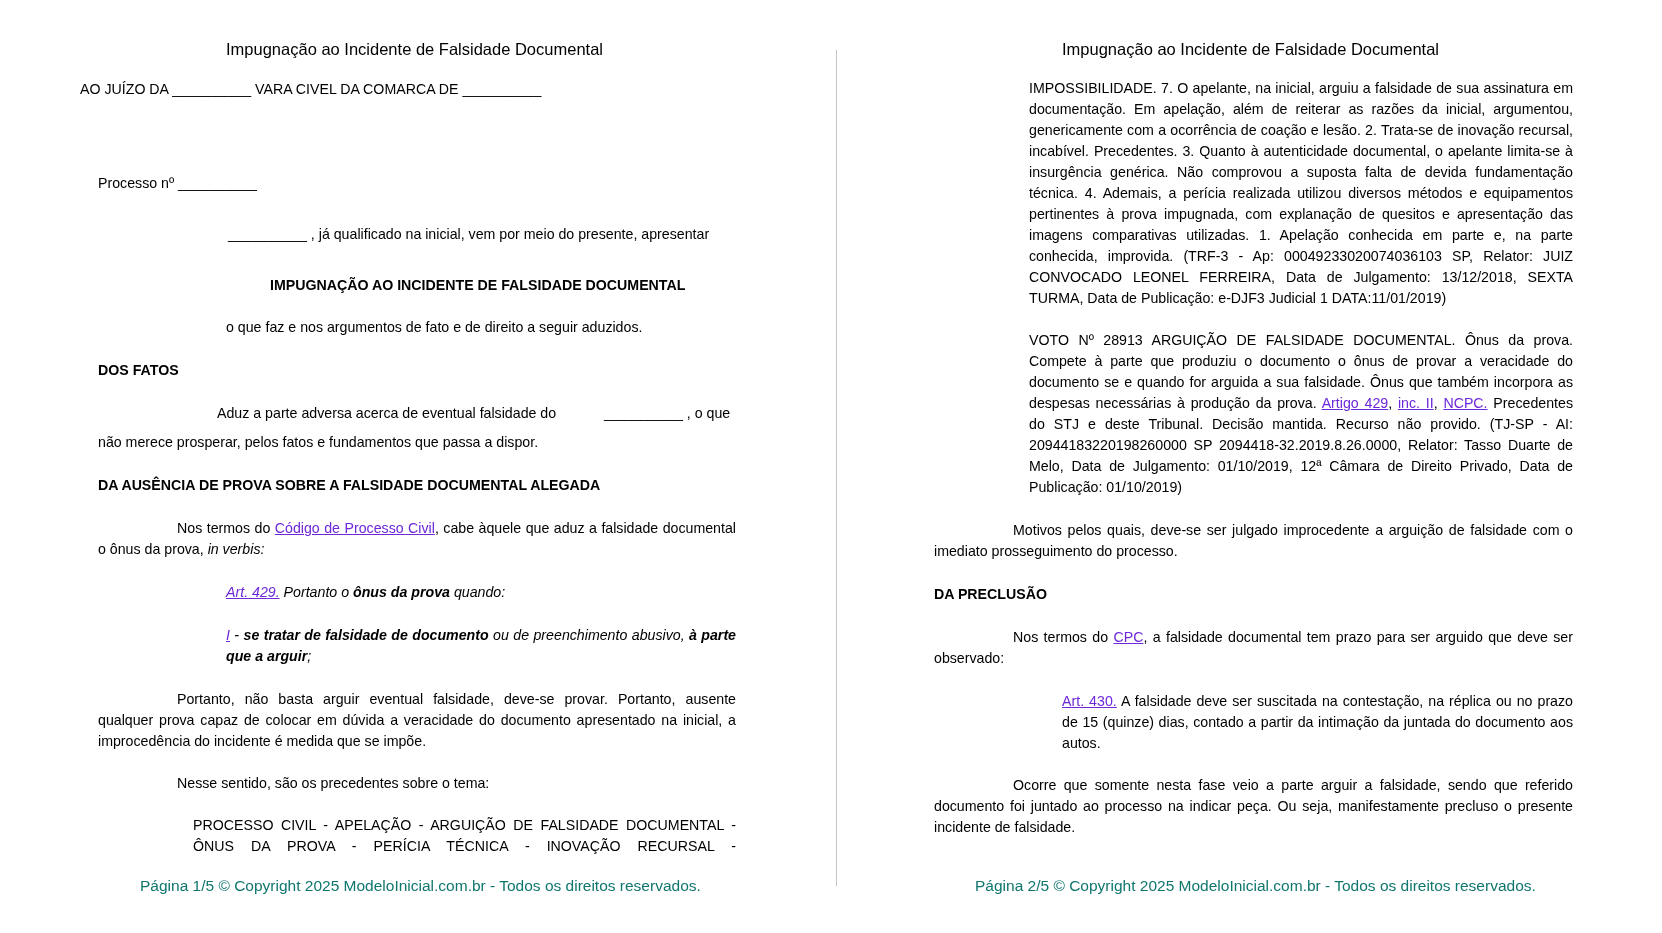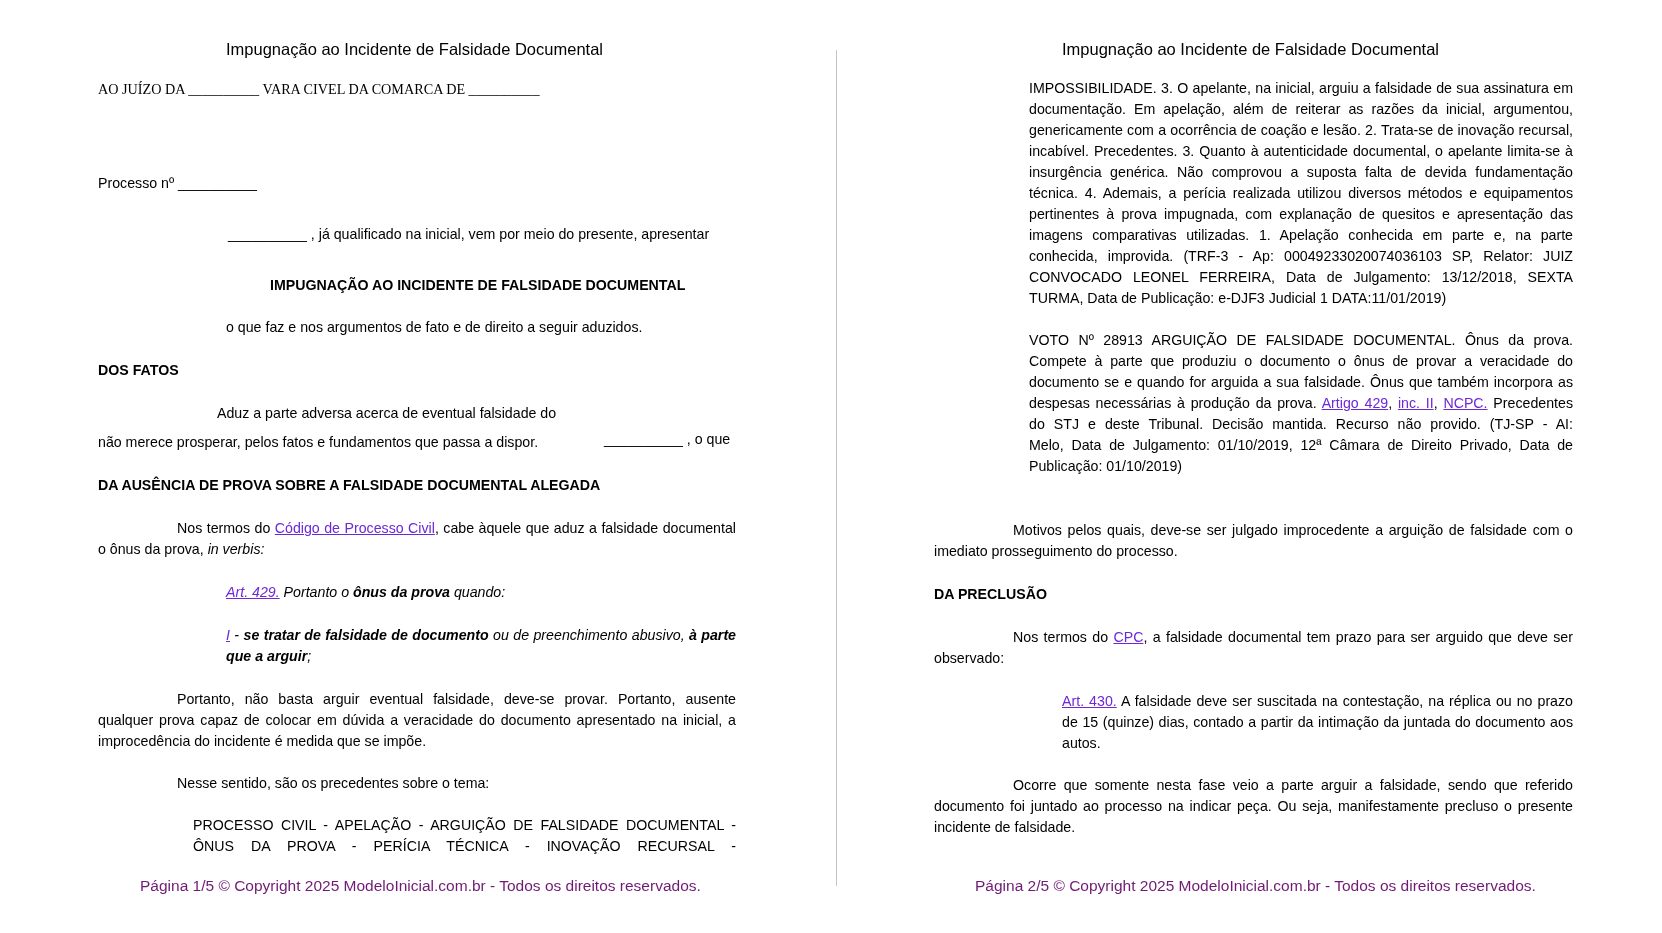--- a/index.html
+++ b/index.html
@@ -3,44 +3,44 @@
 <meta charset="utf-8">
 <style>
   html, body { margin:0; padding:0; background:#ffffff; }
   body { width:1662px; height:933px; position:relative; overflow:hidden;
          font-family:"Liberation Sans", sans-serif; color:#000; }
   .page { position:absolute; top:0; height:716px; }
   #page1 { left:0; width:836px; }
   #page2 { left:837px; width:825px; }
   .divider { position:absolute; left:836px; top:50px; width:1px; height:836px; background:#c4c4c4; }
   .hdr { position:absolute; top:40px; font-size:16.5px; text-align:center; white-space:nowrap; }
-  .ftr { position:absolute; top:877px; font-size:15.5px; white-space:nowrap; color:#701a75; }
+  .ftr { position:absolute; top:877px; font-size:15.5px; white-space:nowrap; color:#0f766e; }
   .t { position:absolute; font-size:14.2px; line-height:21px; white-space:nowrap; }
   .j { position:absolute; font-size:14.2px; line-height:21px; text-align:justify; }
   .j span.line { display:block; text-align:justify; text-align-last:justify; }
   .j span.last { display:block; text-align:left; }
   .b { font-weight:bold; }
   .i { font-style:italic; }
   a, .lnk { color:#6d28d9; text-decoration:underline; }
 </style>
 </head>
 <body>
 
 <div id="page1" class="page">
   <div class="hdr" style="left:226px;">Impugnação ao Incidente de Falsidade Documental</div>
 
-  <div class="t" style="left:98px; top:79px;font-family:Liberation Serif, serif;">AO JUÍZO DA  __________  VARA CIVEL DA COMARCA DE  __________</div>
+  <div class="t" style="left:80px; top:79px;">AO JUÍZO DA  __________  VARA CIVEL DA COMARCA DE  __________</div>
   <div class="t" style="left:98px; top:173px;">Processo nº  __________</div>
   <div class="t" style="left:228px; top:224px;">__________ , já qualificado na inicial, vem por meio do presente, apresentar</div>
   <div class="t b" style="left:270px; top:275px;">IMPUGNAÇÃO AO INCIDENTE DE FALSIDADE DOCUMENTAL</div>
   <div class="t" style="left:226px; top:317px;">o que faz e nos argumentos de fato e de direito a seguir aduzidos.</div>
 
   <div class="t b" style="left:98px; top:360px;">DOS FATOS</div>
   <div class="t" style="left:177px; top:403px;margin-left:40px;">Aduz a parte adversa acerca de eventual falsidade do</div>
-  <div class="t" style="left:604px; top:403px;margin-top:26px;">__________ , o que</div>
+  <div class="t" style="left:604px; top:403px;">__________ , o que</div>
   <div class="t" style="left:98px; top:432px;">não merece prosperar, pelos fatos e fundamentos que passa a dispor.</div>
 
   <div class="t b" style="left:98px; top:475px;">DA AUSÊNCIA DE PROVA SOBRE A FALSIDADE DOCUMENTAL ALEGADA</div>
 
   <div class="j" style="left:98px; top:518px; width:638px;">
     <span class="line" style="padding-left:79px;"><span>Nos termos do </span><a>Código de Processo Civil</a><span>, cabe àquele que aduz a falsidade documental</span></span>
     <span class="last"><span>o ônus da prova, </span><span class="i">in verbis:</span></span>
   </div>
 
   <div class="t i" style="left:226px; top:582px;">
@@ -67,39 +67,40 @@
 
   <div class="ftr" style="left:140px;">Página 1/5 © Copyright 2025 ModeloInicial.com.br - Todos os direitos reservados.</div>
 </div>
 
 <div class="divider"></div>
 
 <div id="page2" class="page">
   <div class="hdr" style="left:225px;">Impugnação ao Incidente de Falsidade Documental</div>
 
   <div class="j" style="left:192px; top:78px; width:544px;">
-    <span class="line">IMPOSSIBILIDADE. 3. O apelante, na inicial, arguiu a falsidade de sua assinatura em</span>
+    <span class="line">IMPOSSIBILIDADE. 7. O apelante, na inicial, arguiu a falsidade de sua assinatura em</span>
     <span class="line">documentação. Em apelação, além de reiterar as razões da inicial, argumentou,</span>
     <span class="line">genericamente com a ocorrência de coação e lesão. 2. Trata-se de inovação recursal,</span>
     <span class="line">incabível. Precedentes. 3. Quanto à autenticidade documental, o apelante limita-se à</span>
     <span class="line">insurgência genérica. Não comprovou a suposta falta de devida fundamentação</span>
     <span class="line">técnica. 4. Ademais, a perícia realizada utilizou diversos métodos e equipamentos</span>
     <span class="line">pertinentes à prova impugnada, com explanação de quesitos e apresentação das</span>
     <span class="line">imagens comparativas utilizadas. 1. Apelação conhecida em parte e, na parte</span>
     <span class="line">conhecida, improvida. (TRF-3 - Ap: 00049233020074036103 SP, Relator: JUIZ</span>
     <span class="line">CONVOCADO LEONEL FERREIRA, Data de Julgamento: 13/12/2018, SEXTA</span>
     <span class="last">TURMA, Data de Publicação: e-DJF3 Judicial 1 DATA:11/01/2019)</span>
   </div>
 
   <div class="j" style="left:192px; top:330px; width:544px;">
     <span class="line">VOTO Nº 28913 ARGUIÇÃO DE FALSIDADE DOCUMENTAL. Ônus da prova.</span>
     <span class="line">Compete à parte que produziu o documento o ônus de provar a veracidade do</span>
     <span class="line">documento se e quando for arguida a sua falsidade. Ônus que também incorpora as</span>
     <span class="line"><span>despesas necessárias à produção da prova. </span><a>Artigo 429</a><span>, </span><a>inc. II</a><span>, </span><a>NCPC.</a><span> Precedentes</span></span>
     <span class="line">do STJ e deste Tribunal. Decisão mantida. Recurso não provido. (TJ-SP - AI:</span>
+    <span class="line">20944183220198260000 SP 2094418-32.2019.8.26.0000, Relator: Tasso Duarte de</span>
     <span class="line">Melo, Data de Julgamento: 01/10/2019, 12ª Câmara de Direito Privado, Data de</span>
     <span class="last">Publicação: 01/10/2019)</span>
   </div>
 
   <div class="j" style="left:97px; top:520px; width:639px;">
     <span class="line" style="padding-left:79px;">Motivos pelos quais, deve-se ser julgado improcedente a arguição de falsidade com o</span>
     <span class="last">imediato prosseguimento do processo.</span>
   </div>
 
   <div class="t b" style="left:97px; top:584px;">DA PRECLUSÃO</div>

